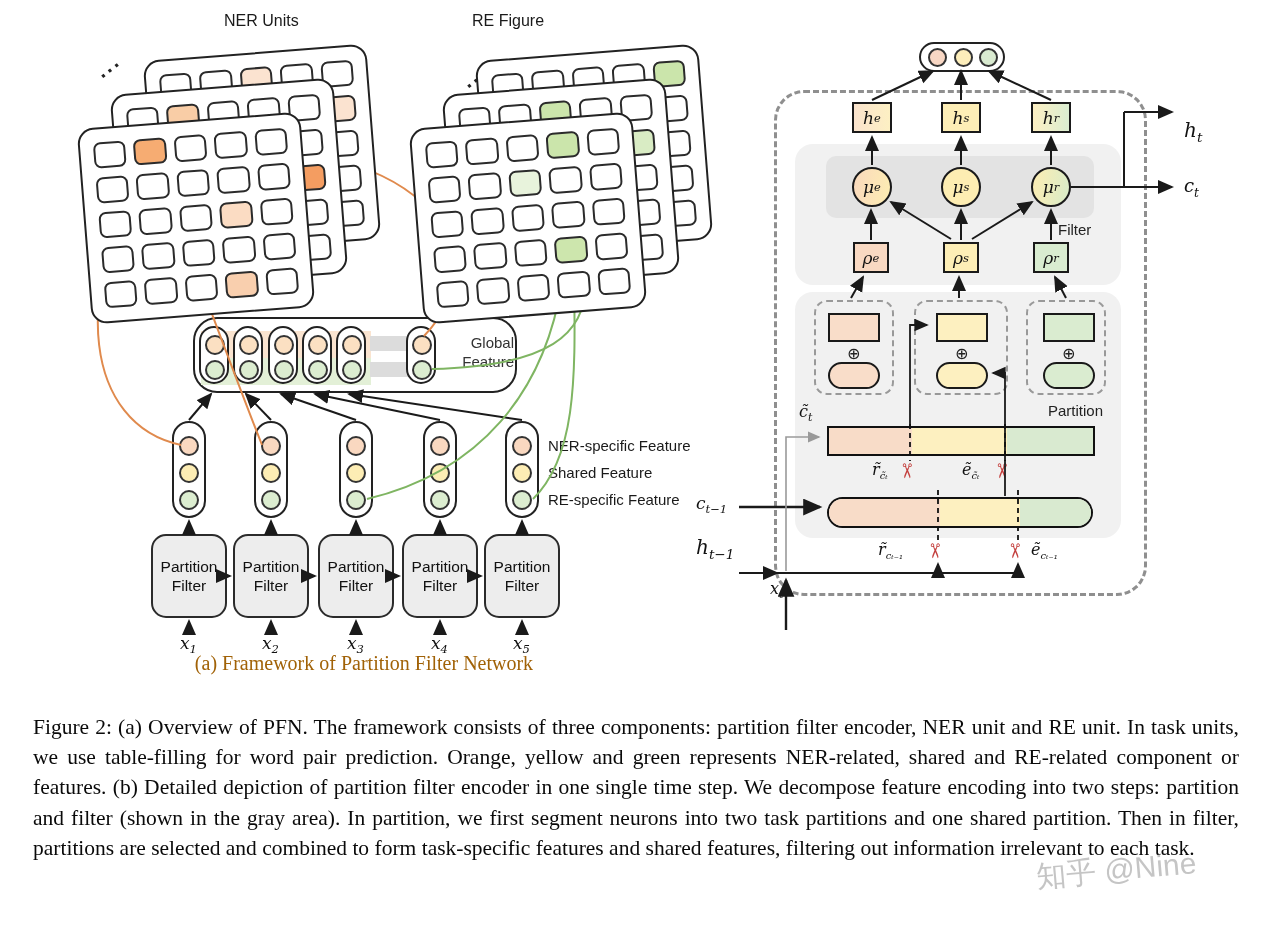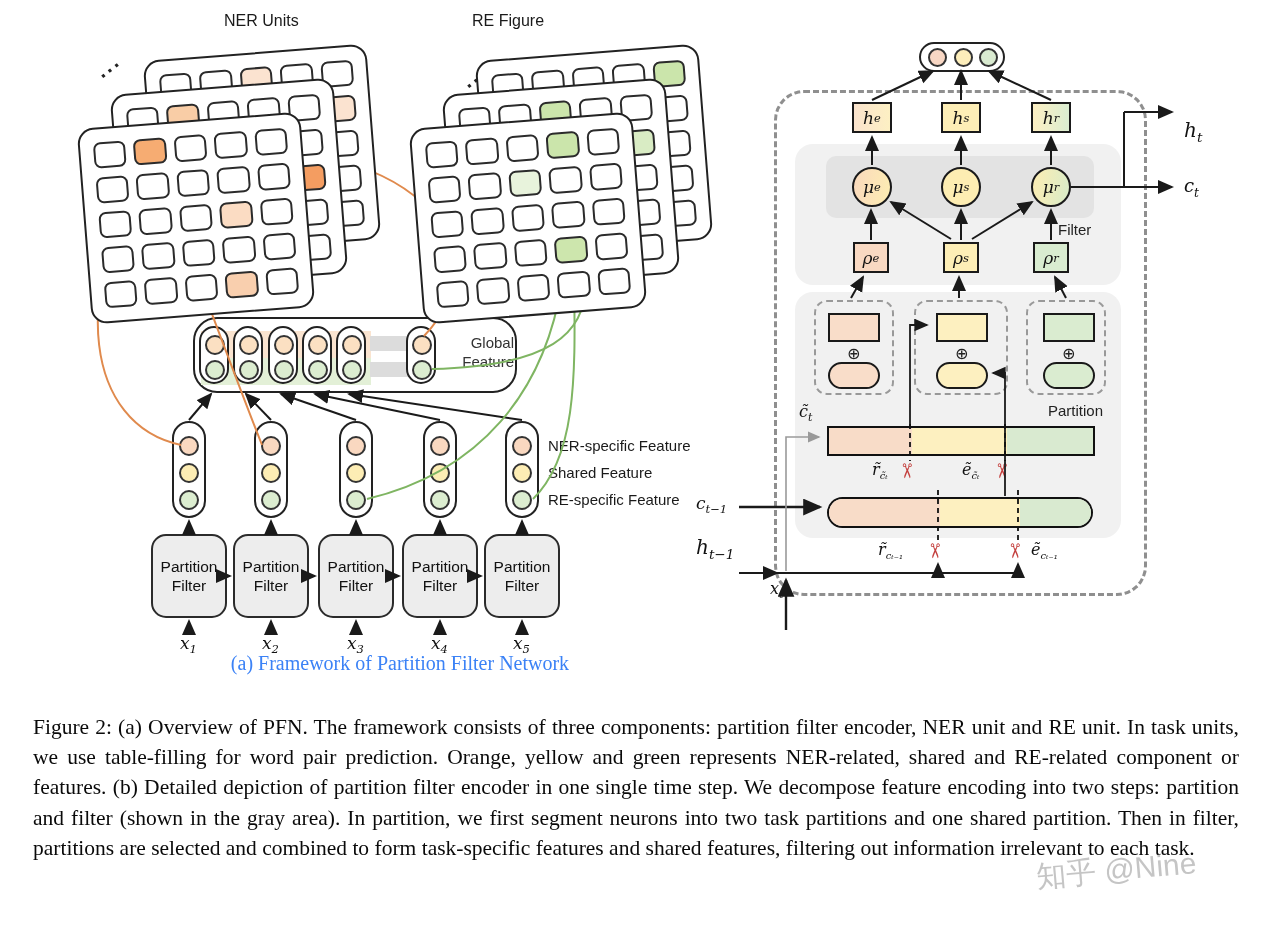--- a/index.html
+++ b/index.html
@@ -22,22 +22,22 @@
   .band{position:absolute;}
   .capsule{position:absolute;width:30px;height:58px;background:#fff;border:2px solid #222;
            border-radius:15px;box-sizing:border-box;}
   .circ{position:absolute;border:2px solid #333;border-radius:50%;box-sizing:border-box;}
   .colbox{position:absolute;width:34px;height:97px;background:#fff;border:2px solid #222;
           border-radius:17px;box-sizing:border-box;}
   .pfbox{position:absolute;width:76px;height:84px;background:#ededed;border:2px solid #2b2b2b;
          border-radius:15px;box-sizing:border-box;display:flex;flex-direction:column;
          align-items:center;justify-content:center;font:15.5px/19px "Liberation Sans",sans-serif;color:#111;}
   .legend-label{position:absolute;font:15px "Liberation Sans",sans-serif;color:#1a1a1a;white-space:nowrap;}
-  .subcap{position:absolute;font:20px "Liberation Serif",serif;color:#3b82f6;white-space:nowrap;
-          transform:translateX(-50%);margin-left:36px;}
+  .subcap{position:absolute;font:20px "Liberation Serif",serif;color:#a16207;white-space:nowrap;
+          transform:translateX(-50%);}
   .figcap{position:absolute;left:33px;top:712px;width:1206px;font:21.5px/30.2px "Liberation Serif",serif;
           color:#0a0a0a;text-align:justify;}
   .watermark{position:absolute;left:1036px;top:850px;font:30px "Liberation Sans",sans-serif;
              color:rgba(150,150,150,0.55);transform:rotate(-5deg);white-space:nowrap;}
   
   .dashbig{position:absolute;left:774px;top:90px;width:373px;height:506px;
            border:3.5px dashed #8f8f8f;border-radius:30px;box-sizing:border-box;}
   .grayarea{position:absolute;background:#f1f1f1;border-radius:18px;}
   .darkband{position:absolute;background:#e3e3e3;border-radius:10px;}
   .hbox{position:absolute;width:40px;height:31px;border:2px solid #1a1a1a;box-sizing:border-box;

